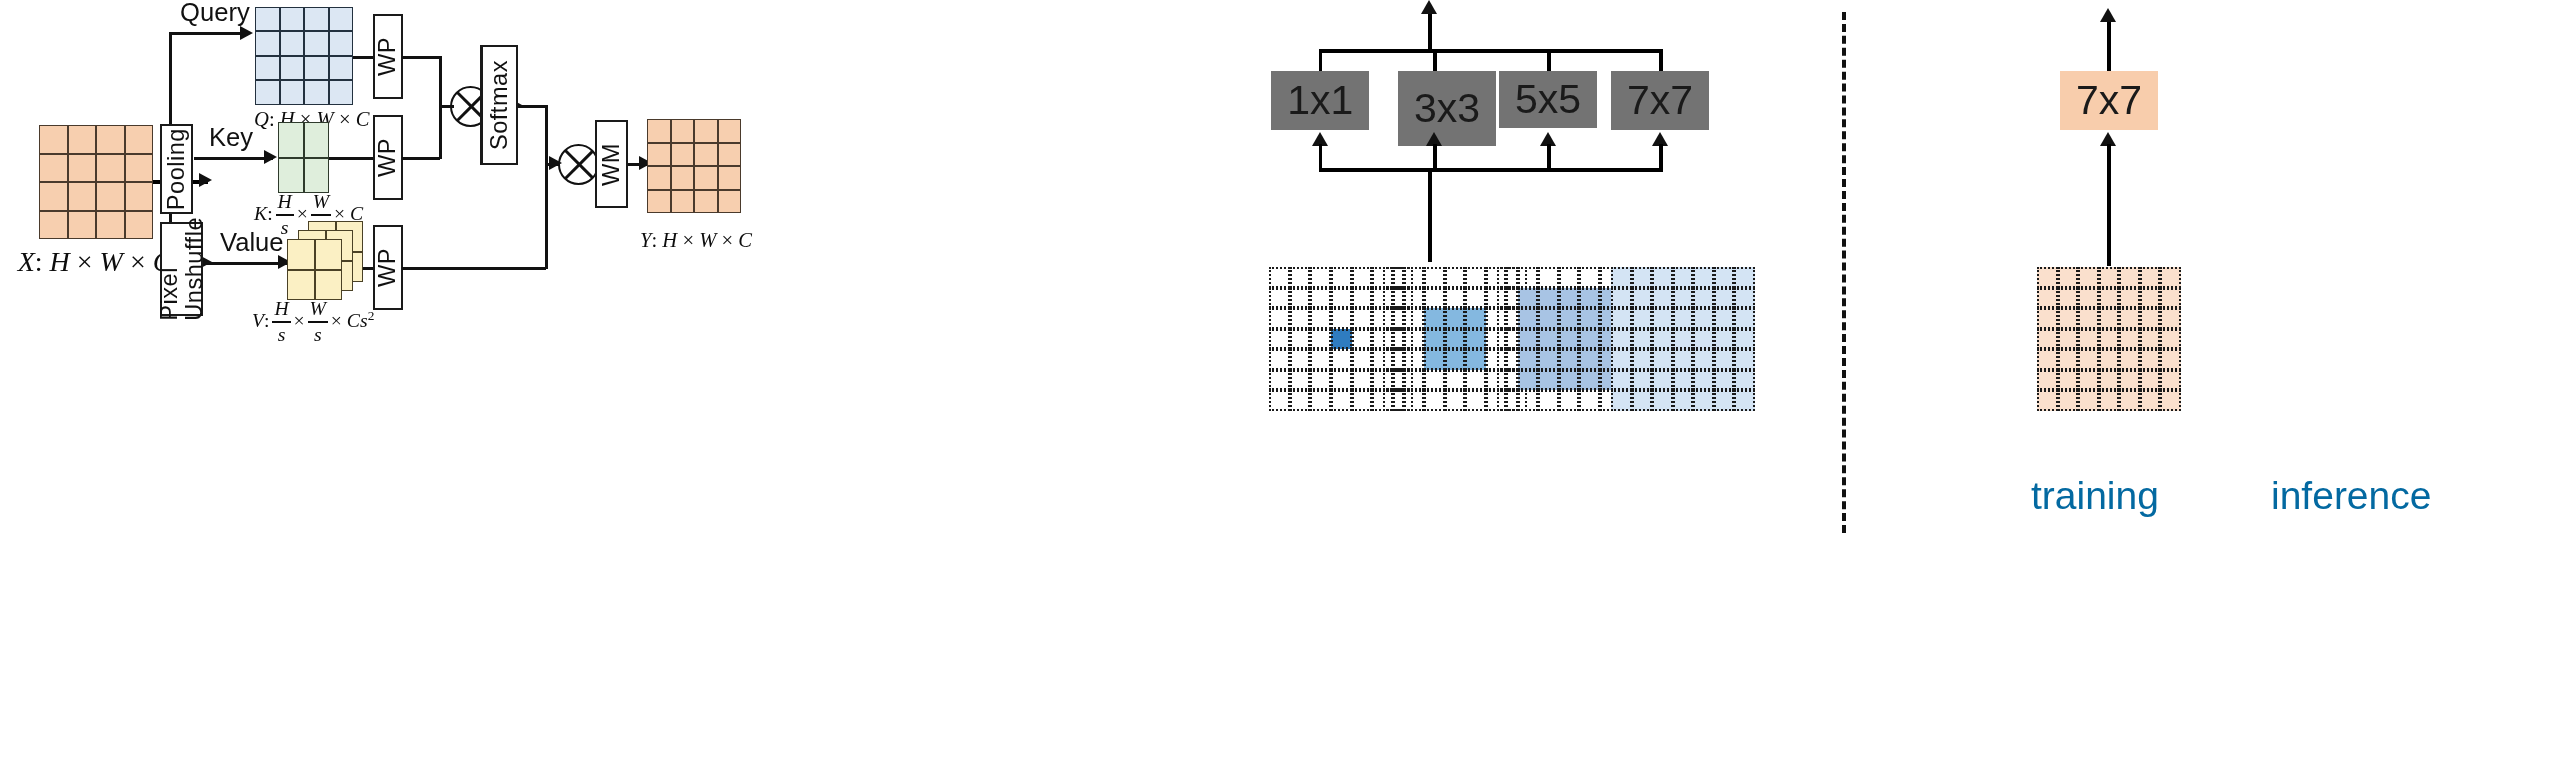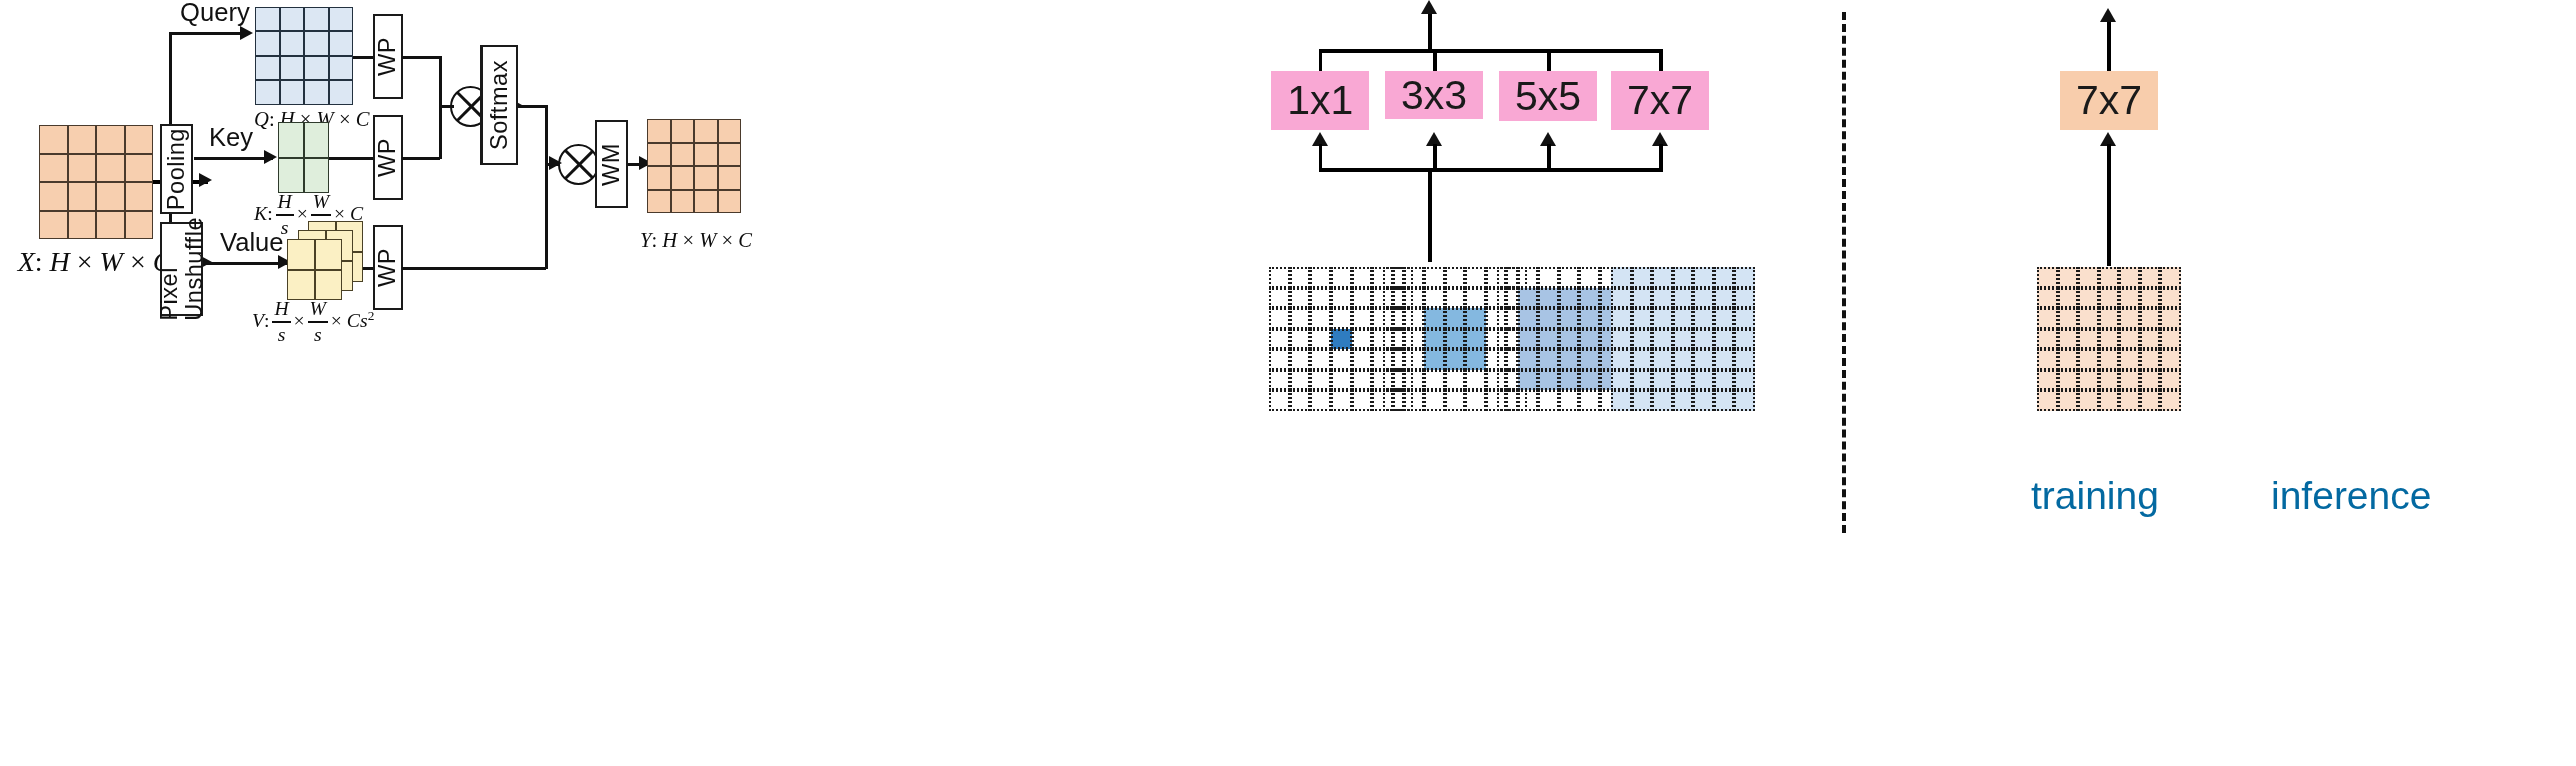--- a/index.html
+++ b/index.html
@@ -147,21 +147,21 @@
   
   .kchip {
     position: absolute;
     display: flex;
     align-items: center;
     justify-content: center;
     font-size: 41px;
     color: #1a1a1a;
     font-family: "Liberation Sans", sans-serif;
   }
-  .kchip.blue   { background: #f9a8d4; }
+  .kchip.blue   { background: #737373; }
   .kchip.orange { background: #f8cdac; }
 
   
   .dgrid {
     position: absolute;
     display: grid;
     grid-template-columns: repeat(7, 1fr);
     grid-template-rows: repeat(7, 1fr);
     box-sizing: border-box;
   }
@@ -412,24 +412,24 @@
     <div class="hline thick" style="left:30.5px; top:49px; width:343px; height:3.9px;"></div>
 
     <div class="vline thick" style="left:30.5px;  top:49px; height:23.6px; width:3.9px;"></div>
     <div class="vline thick" style="left:145px; top:49px; height:23.6px; width:3.9px;"></div>
     <div class="vline thick" style="left:259px; top:49px; height:23.6px; width:3.9px;"></div>
     <div class="vline thick" style="left:371px; top:49px; height:23.6px; width:3.9px;"></div>
 
     <div class="kchip blue" style="left:-16.7px; top:71px; width:98px; height:59px;">
       <span>1x1</span>
     </div>
-    <div class="kchip blue" style="left:97px; top:71px; width:98px; height:48px;">
+    <div class="kchip blue" style="left:110px; top:71px; width:98px; height:75px;">
       <span>3x3</span>
     </div>
-    <div class="kchip blue" style="left:211px; top:71px; width:98px; height:50px;">
+    <div class="kchip blue" style="left:211px; top:71px; width:98px; height:57px;">
       <span>5x5</span>
     </div>
     <div class="kchip blue" style="left:323px; top:71px; width:98px; height:59px;">
       <span>7x7</span>
     </div>
 
     <div class="arrow-u" style="left:23.6px;  top:132px;"></div>
     <div class="arrow-u" style="left:138px; top:132px;"></div>
     <div class="arrow-u" style="left:252px; top:132px;"></div>
     <div class="arrow-u" style="left:364px; top:132px;"></div>

